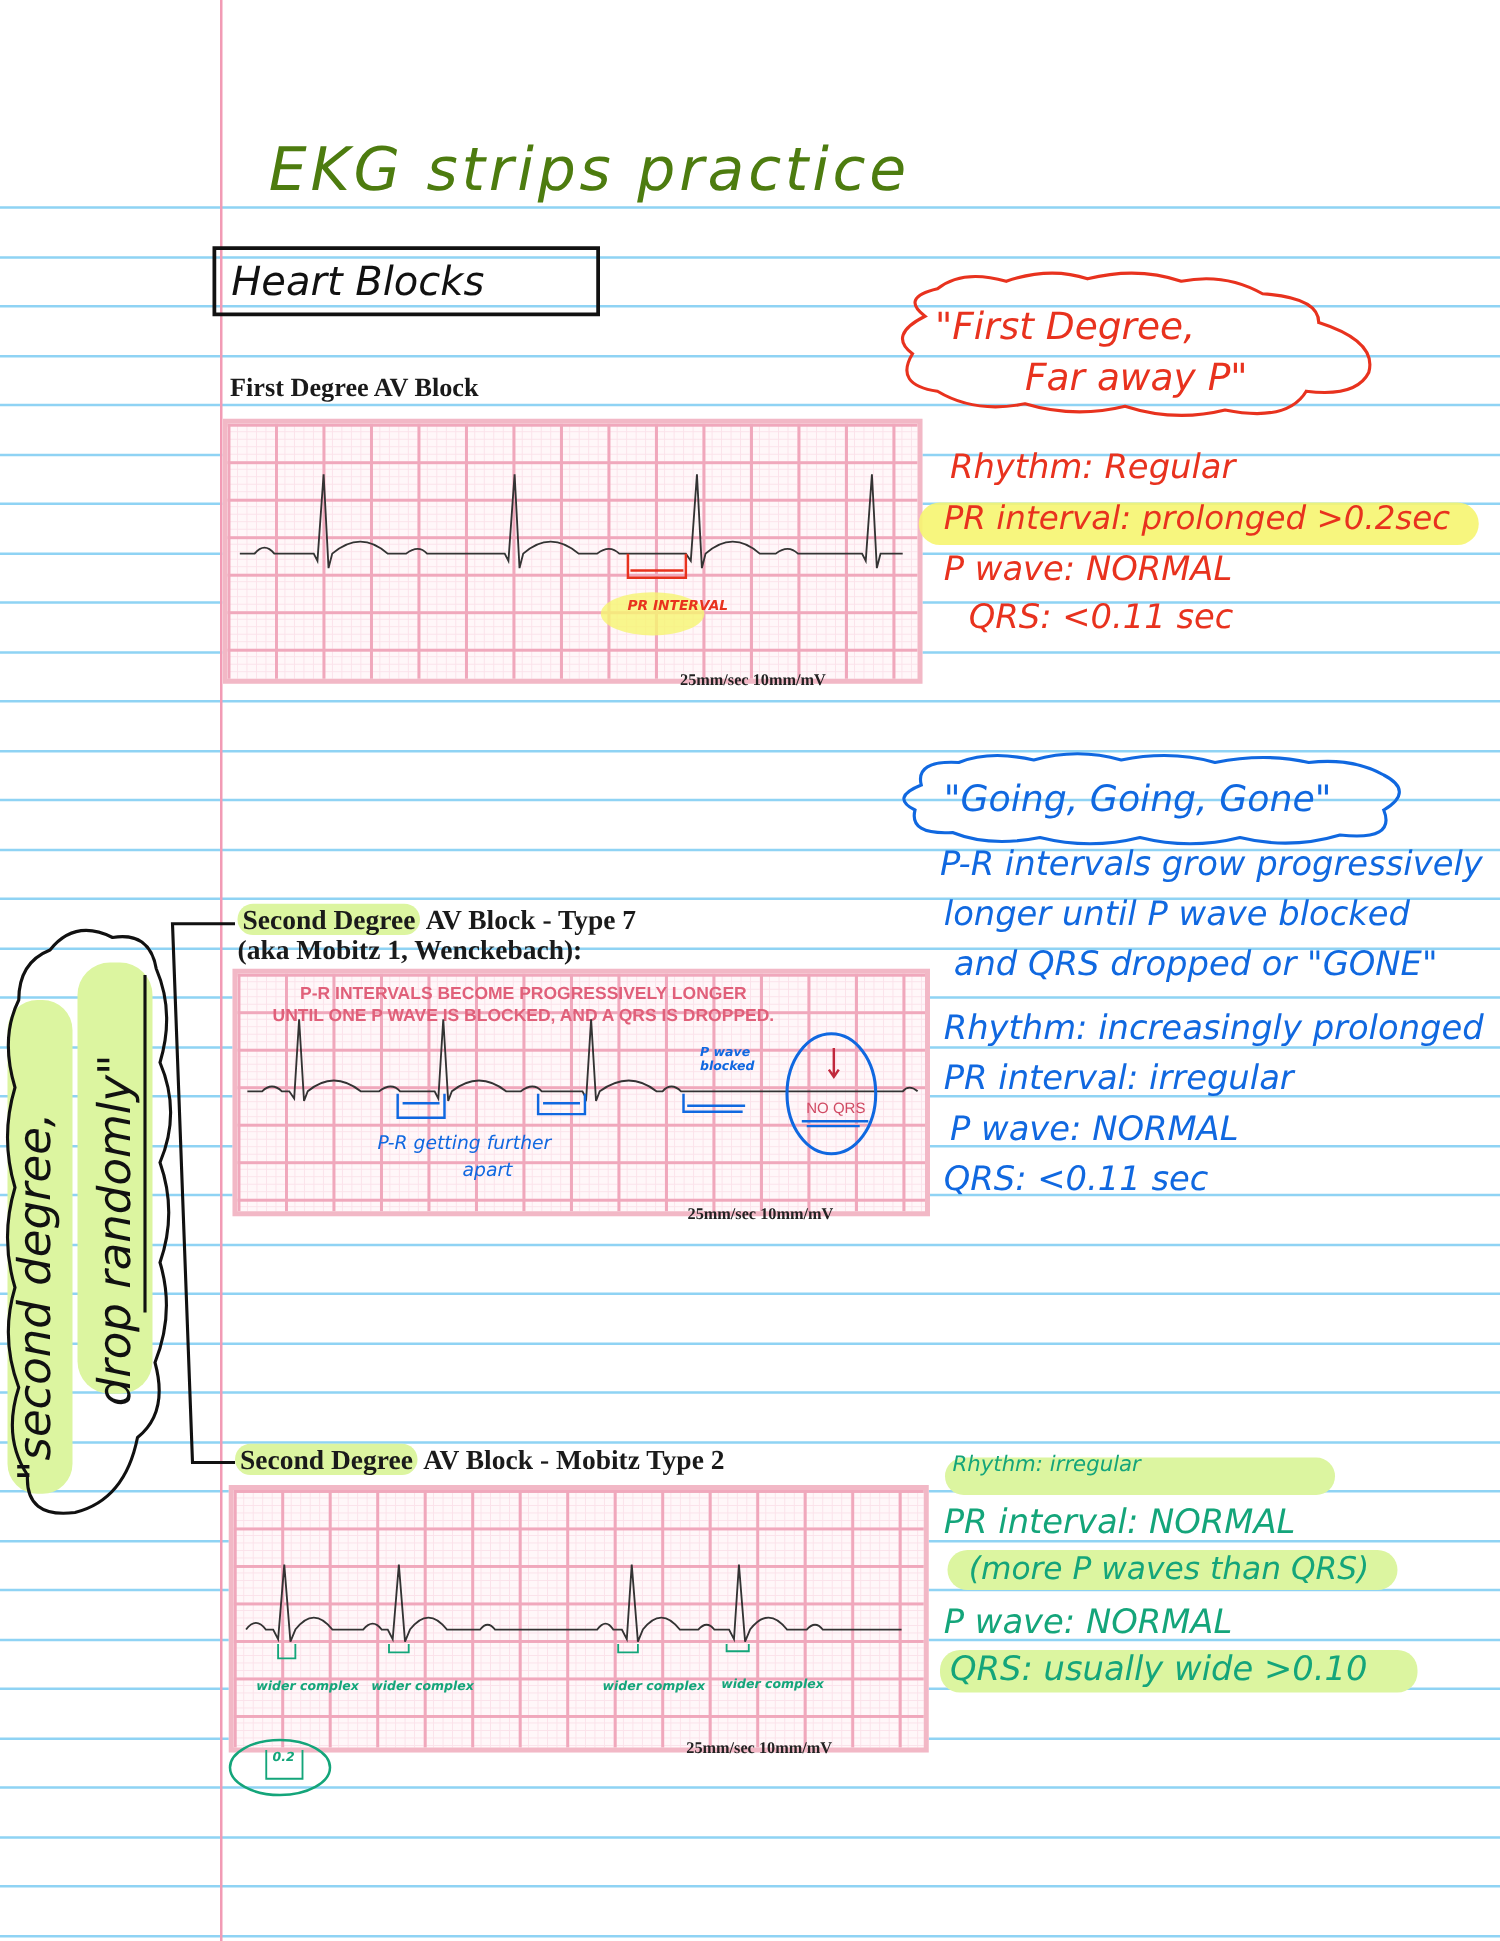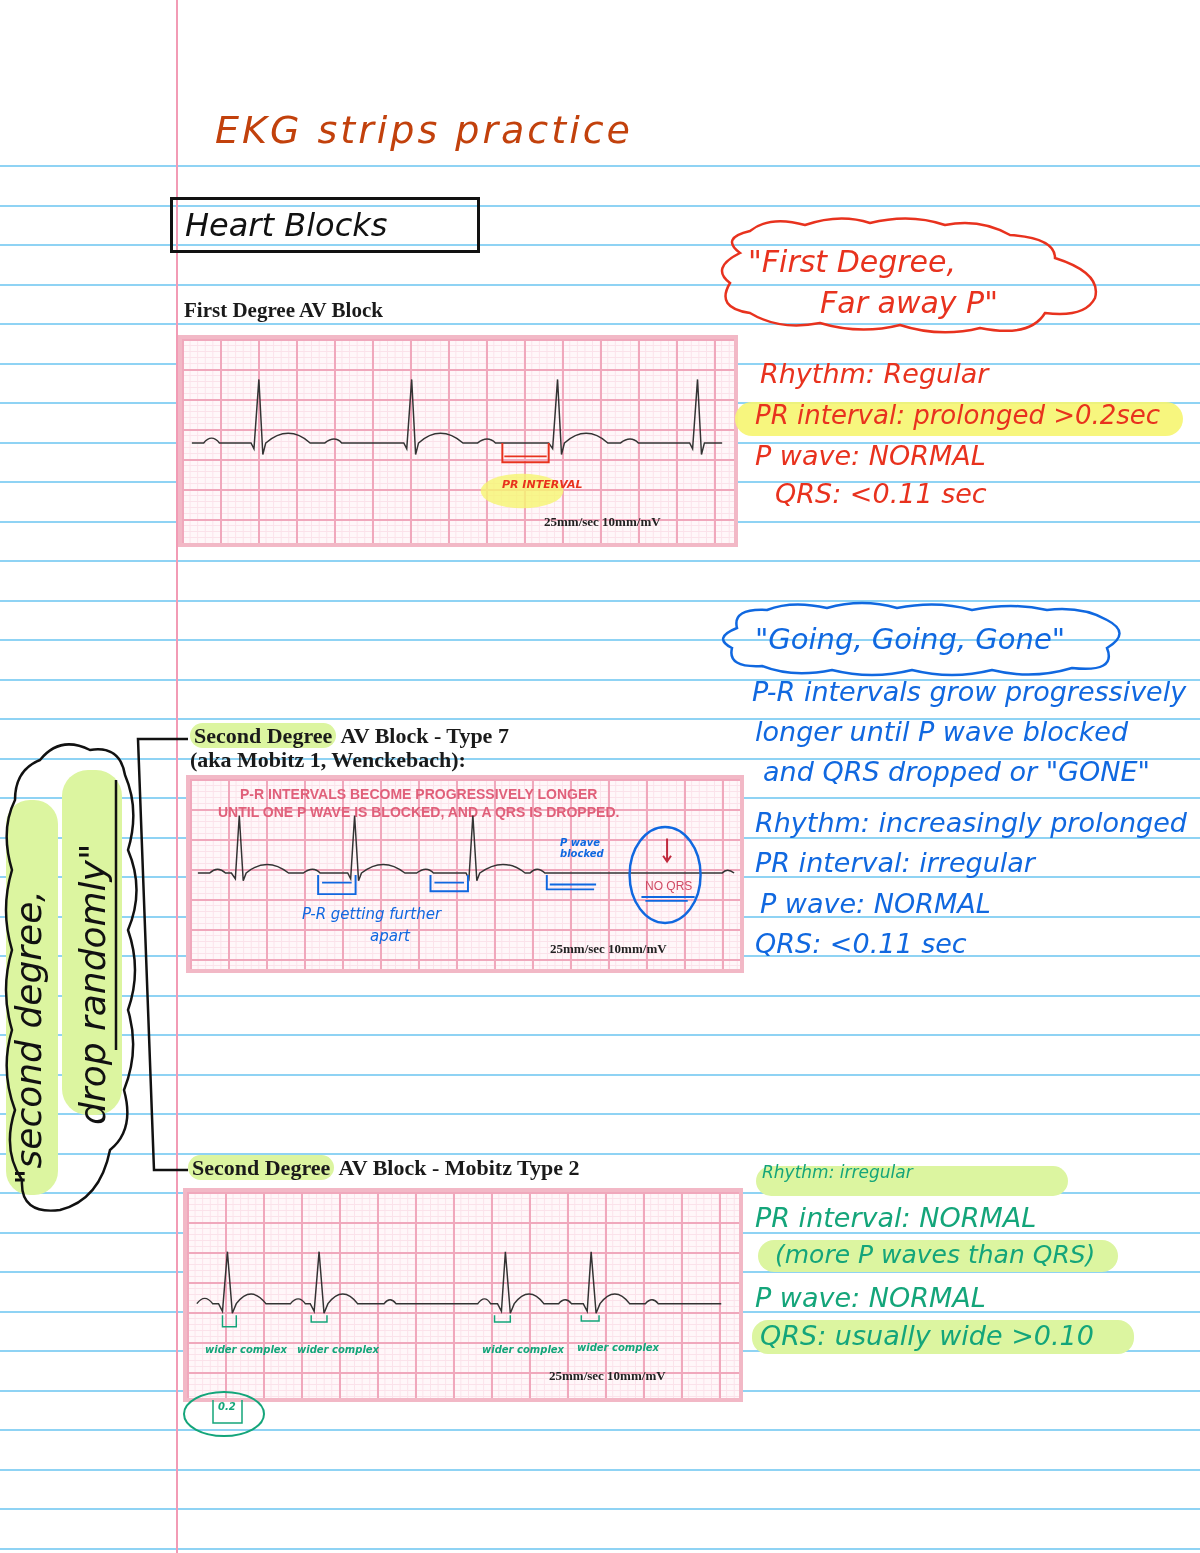--- a/index.html
+++ b/index.html
@@ -5,39 +5,39 @@
   html, body { margin:0; padding:0; }
   body {
     width:1200px; height:1553px; position:relative; overflow:hidden;
     background:#ffffff;
     font-family:"Liberation Sans", sans-serif;
   }
   .line { position:absolute; left:0; width:1200px; height:2px; background:#8fd3f4; }
   .margin { position:absolute; left:176px; top:0; width:2px; height:1553px; background:#f29bb5; }
 
   .hand { position:absolute; font-family:"DejaVu Sans", sans-serif; white-space:nowrap; }
-  .title { left:215px; top:108px; font-size:38px; font-weight:300; color:#c2410c; letter-spacing:3px; font-style:italic; }
+  .title { left:215px; top:108px; font-size:48px; font-weight:300; color:#4d7c0f; letter-spacing:3px; font-style:italic; }
   .heart-box { position:absolute; left:170px; top:197px; width:310px; height:56px; border:3px solid #111; box-sizing:border-box; }
   .heart-box span { position:absolute; left:12px; top:6px; font-size:32px; color:#111; font-style:italic; font-family:"DejaVu Sans", sans-serif; }
 
   .strip-title { position:absolute; font-family:"Liberation Serif", serif; font-weight:bold; color:#1a1a1a; }
   .hl-green { background:#dcf5a0; border-radius:14px; padding:0 4px; }
 
   .strip {
     position:absolute; border:4px solid #f2b8c6; box-sizing:border-box;
     background-color:#fff7f9;
     background-image:
       linear-gradient(to right, #f0a8bc 2px, transparent 2px),
       linear-gradient(to bottom, #f0a8bc 2px, transparent 2px),
       linear-gradient(to right, #fbe2ea 1px, transparent 1px),
       linear-gradient(to bottom, #fbe2ea 1px, transparent 1px);
     background-size: 38px 30px, 38px 30px, 7.6px 6px, 7.6px 6px;
   }
   .strip svg { position:absolute; inset:0; width:100%; height:100%; }
-  .speed { position:absolute; font-family:"Liberation Serif", serif; font-weight:bold; font-size:13px; color:#222; }
+  .speed { position:absolute; font-family:"Liberation Serif", serif; font-weight:bold; font-size:13px; color:#222;margin-top:22px; }
   .strip-banner { position:absolute; font-weight:bold; color:#e0607a; }
 
   .note { position:absolute; font-family:"DejaVu Sans", sans-serif; font-style:italic; white-space:nowrap; }
   .red { color:#e8321e; }
   .blue { color:#1068e0; }
   .teal { color:#14a57a; }
   .u { text-underline-offset:4px; }
 </style>
 </head>
 <body>

